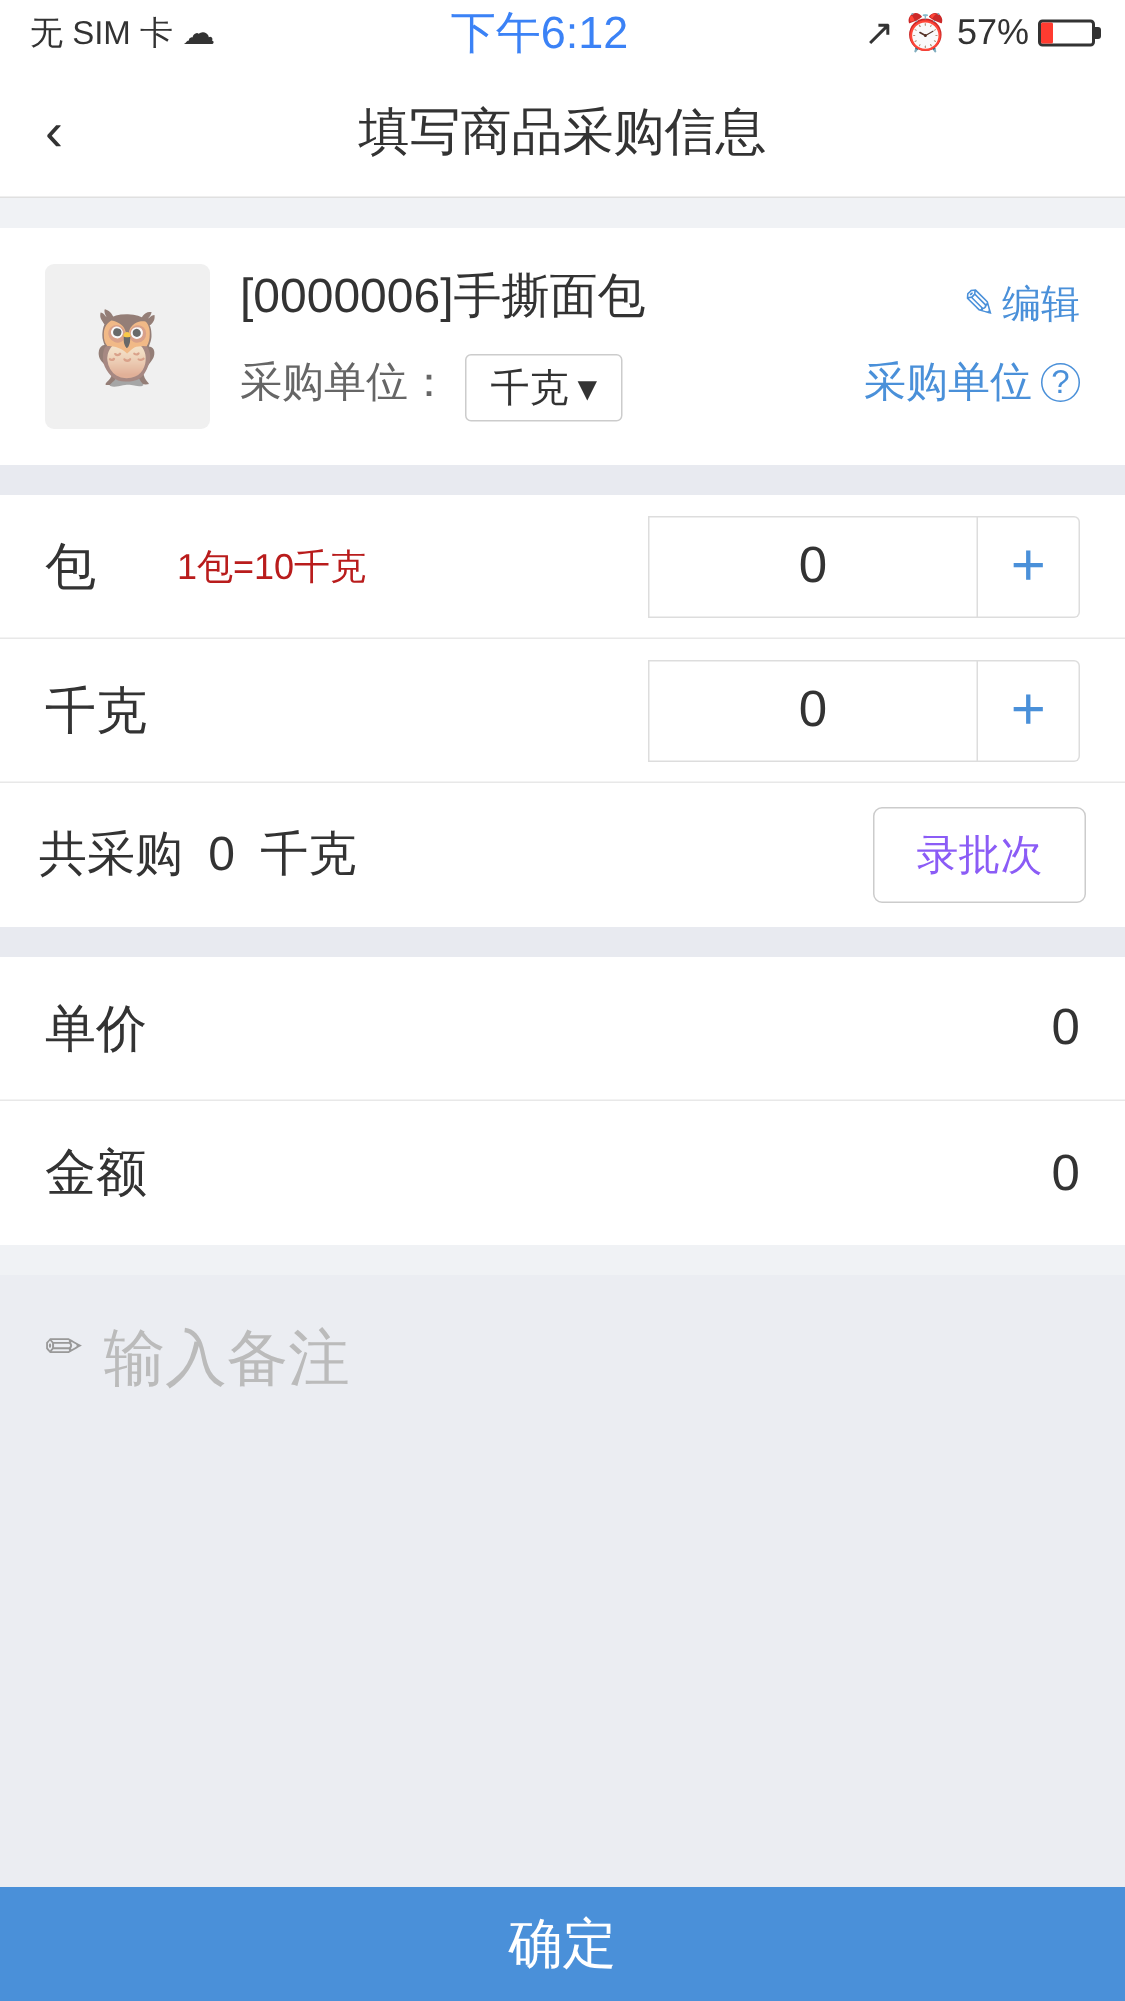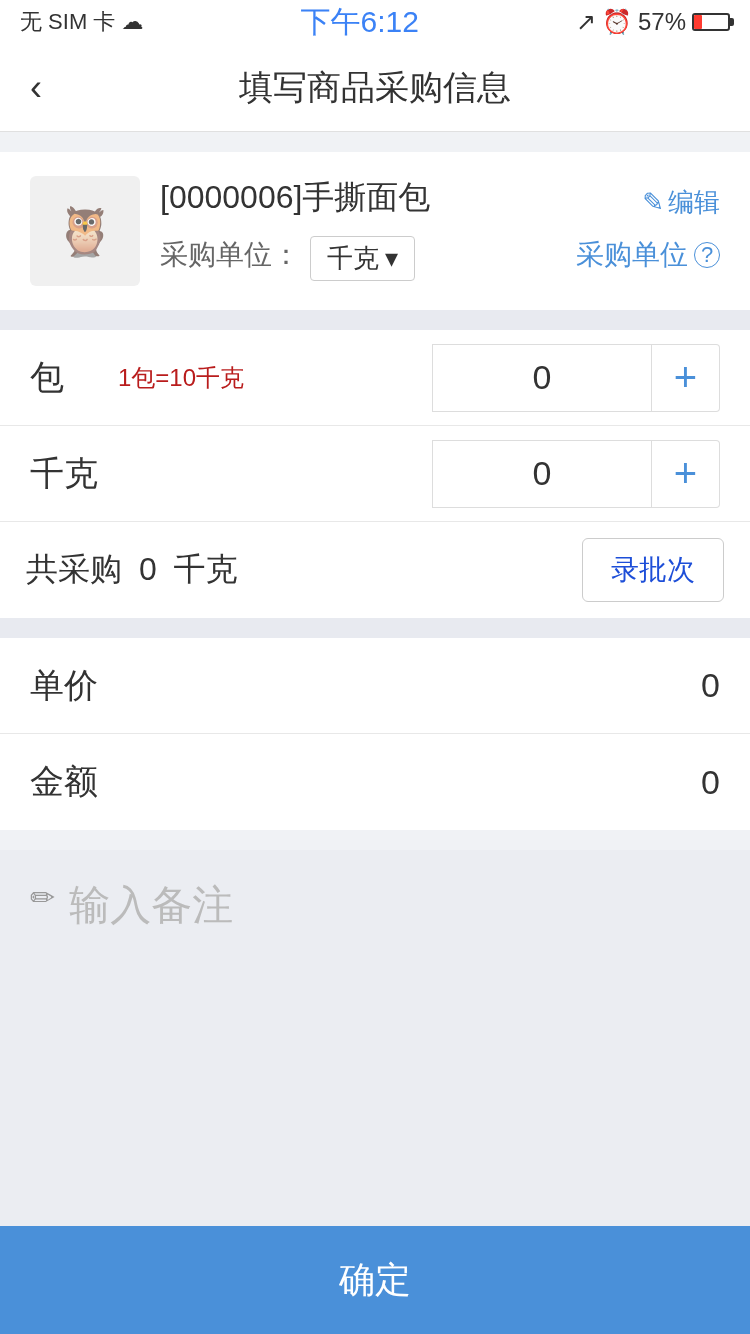--- a/index.html
+++ b/index.html
@@ -250,21 +250,21 @@
     .total-text {
       font-size: 32px;
       color: #333;
     }
     .batch-btn {
       margin-left: auto;
       border: 1.5px solid #ccc;
       border-radius: 6px;
       padding: 12px 28px;
       font-size: 28px;
-      color: #1d4ed8;
+      color: #8b5cf6;
       cursor: pointer;
       background: #fff;
     }
 
     
     .detail-section {
       background: #fff;
     }
     .detail-row {
       display: flex;
@@ -311,21 +311,21 @@
       min-height: 340px;
       background: #ebedf2;
     }
 
     
     .confirm-btn {
       position: fixed;
       bottom: 0;
       left: 0;
       width: 750px;
-      height: 108px;
+      height: 76px;
       background: #4a90d9;
       color: #fff;
       font-size: 36px;
       display: flex;
       align-items: center;
       justify-content: center;
       cursor: pointer;
       border: none;
       outline: none;
     }

